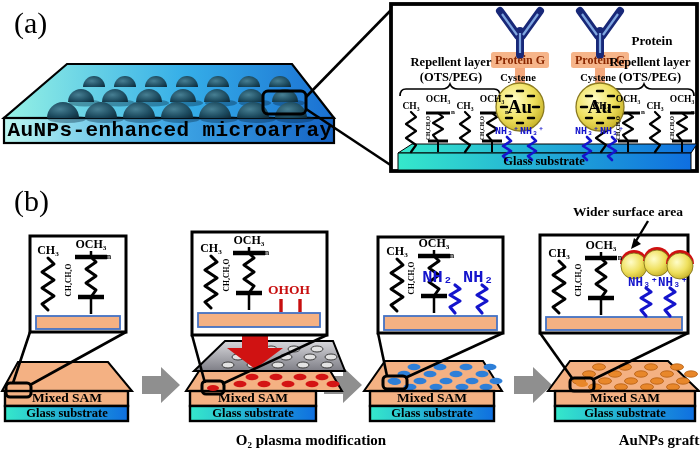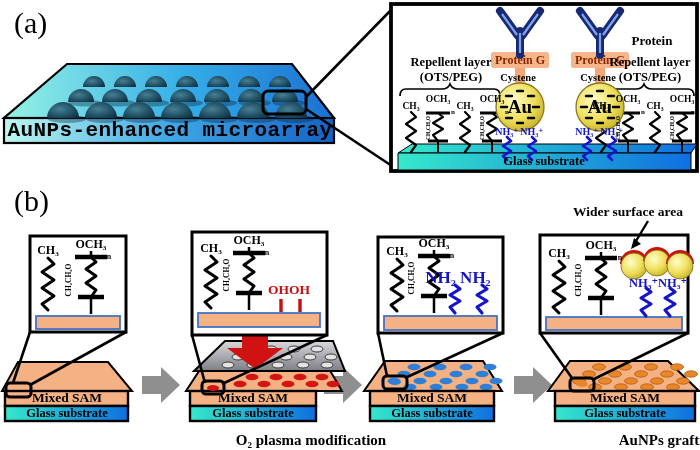--- a/index.html
+++ b/index.html
@@ -3,21 +3,21 @@
 <meta charset="utf-8">
 <style>
   html,body{margin:0;padding:0;background:#fff;}
   #fig{position:relative;width:700px;height:450px;background:#fff;overflow:hidden;
        font-family:"Liberation Serif","DejaVu Serif",serif;}
   #gfx{position:absolute;left:0;top:0;}
   .t{position:absolute;transform:translate(-50%,-50%);white-space:nowrap;
      font-weight:bold;color:#000;line-height:1;}
   .rot{transform:translate(-50%,-50%) rotate(-90deg);}
   .pl{position:absolute;transform:none;font-weight:400;white-space:nowrap;color:#000;line-height:1;}
-  .blue{color:#1414cc;}
+  .blue{color:#1414cc;font-family:Liberation Mono, monospace;}
   .red{color:#c80f0f;}
   .maroon{color:#8b2800;}
   .zz{fill:none;stroke-linejoin:round;stroke-linecap:round;}
   .br{fill:none;stroke:#000;stroke-width:1.7;}
   .co{fill:none;stroke:#000;stroke-width:3;}
   .cl{stroke:#000;stroke-width:2.6;}
 </style>
 </head>
 <body>
 

